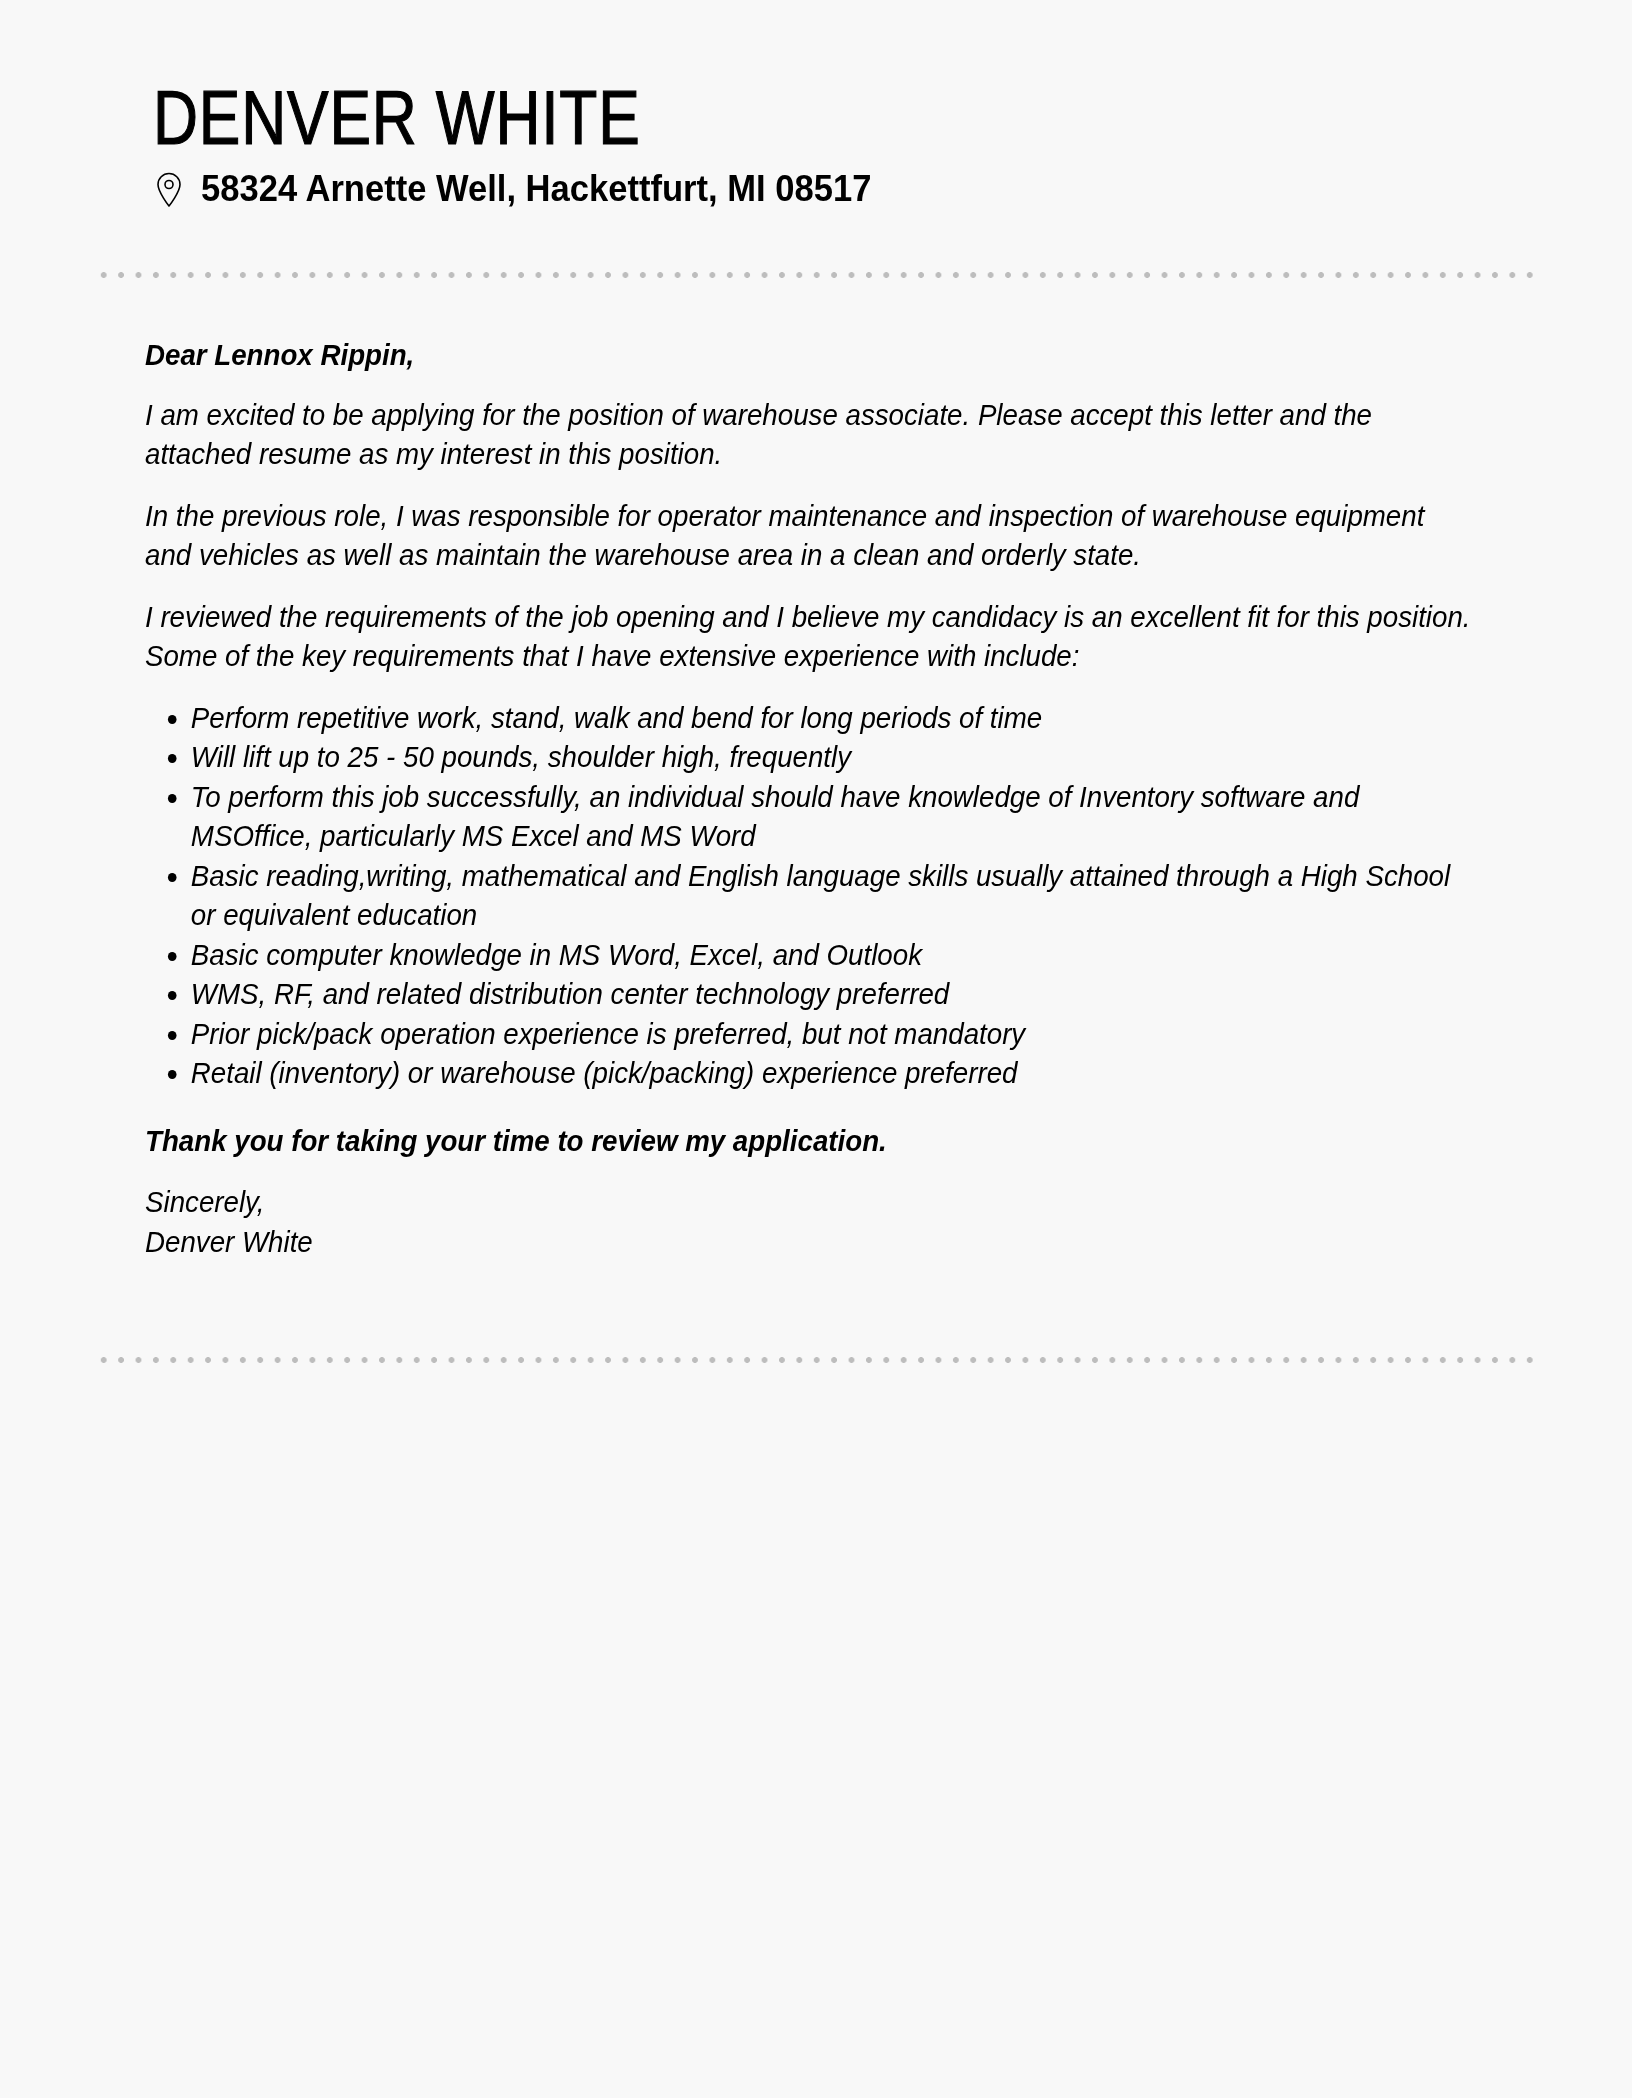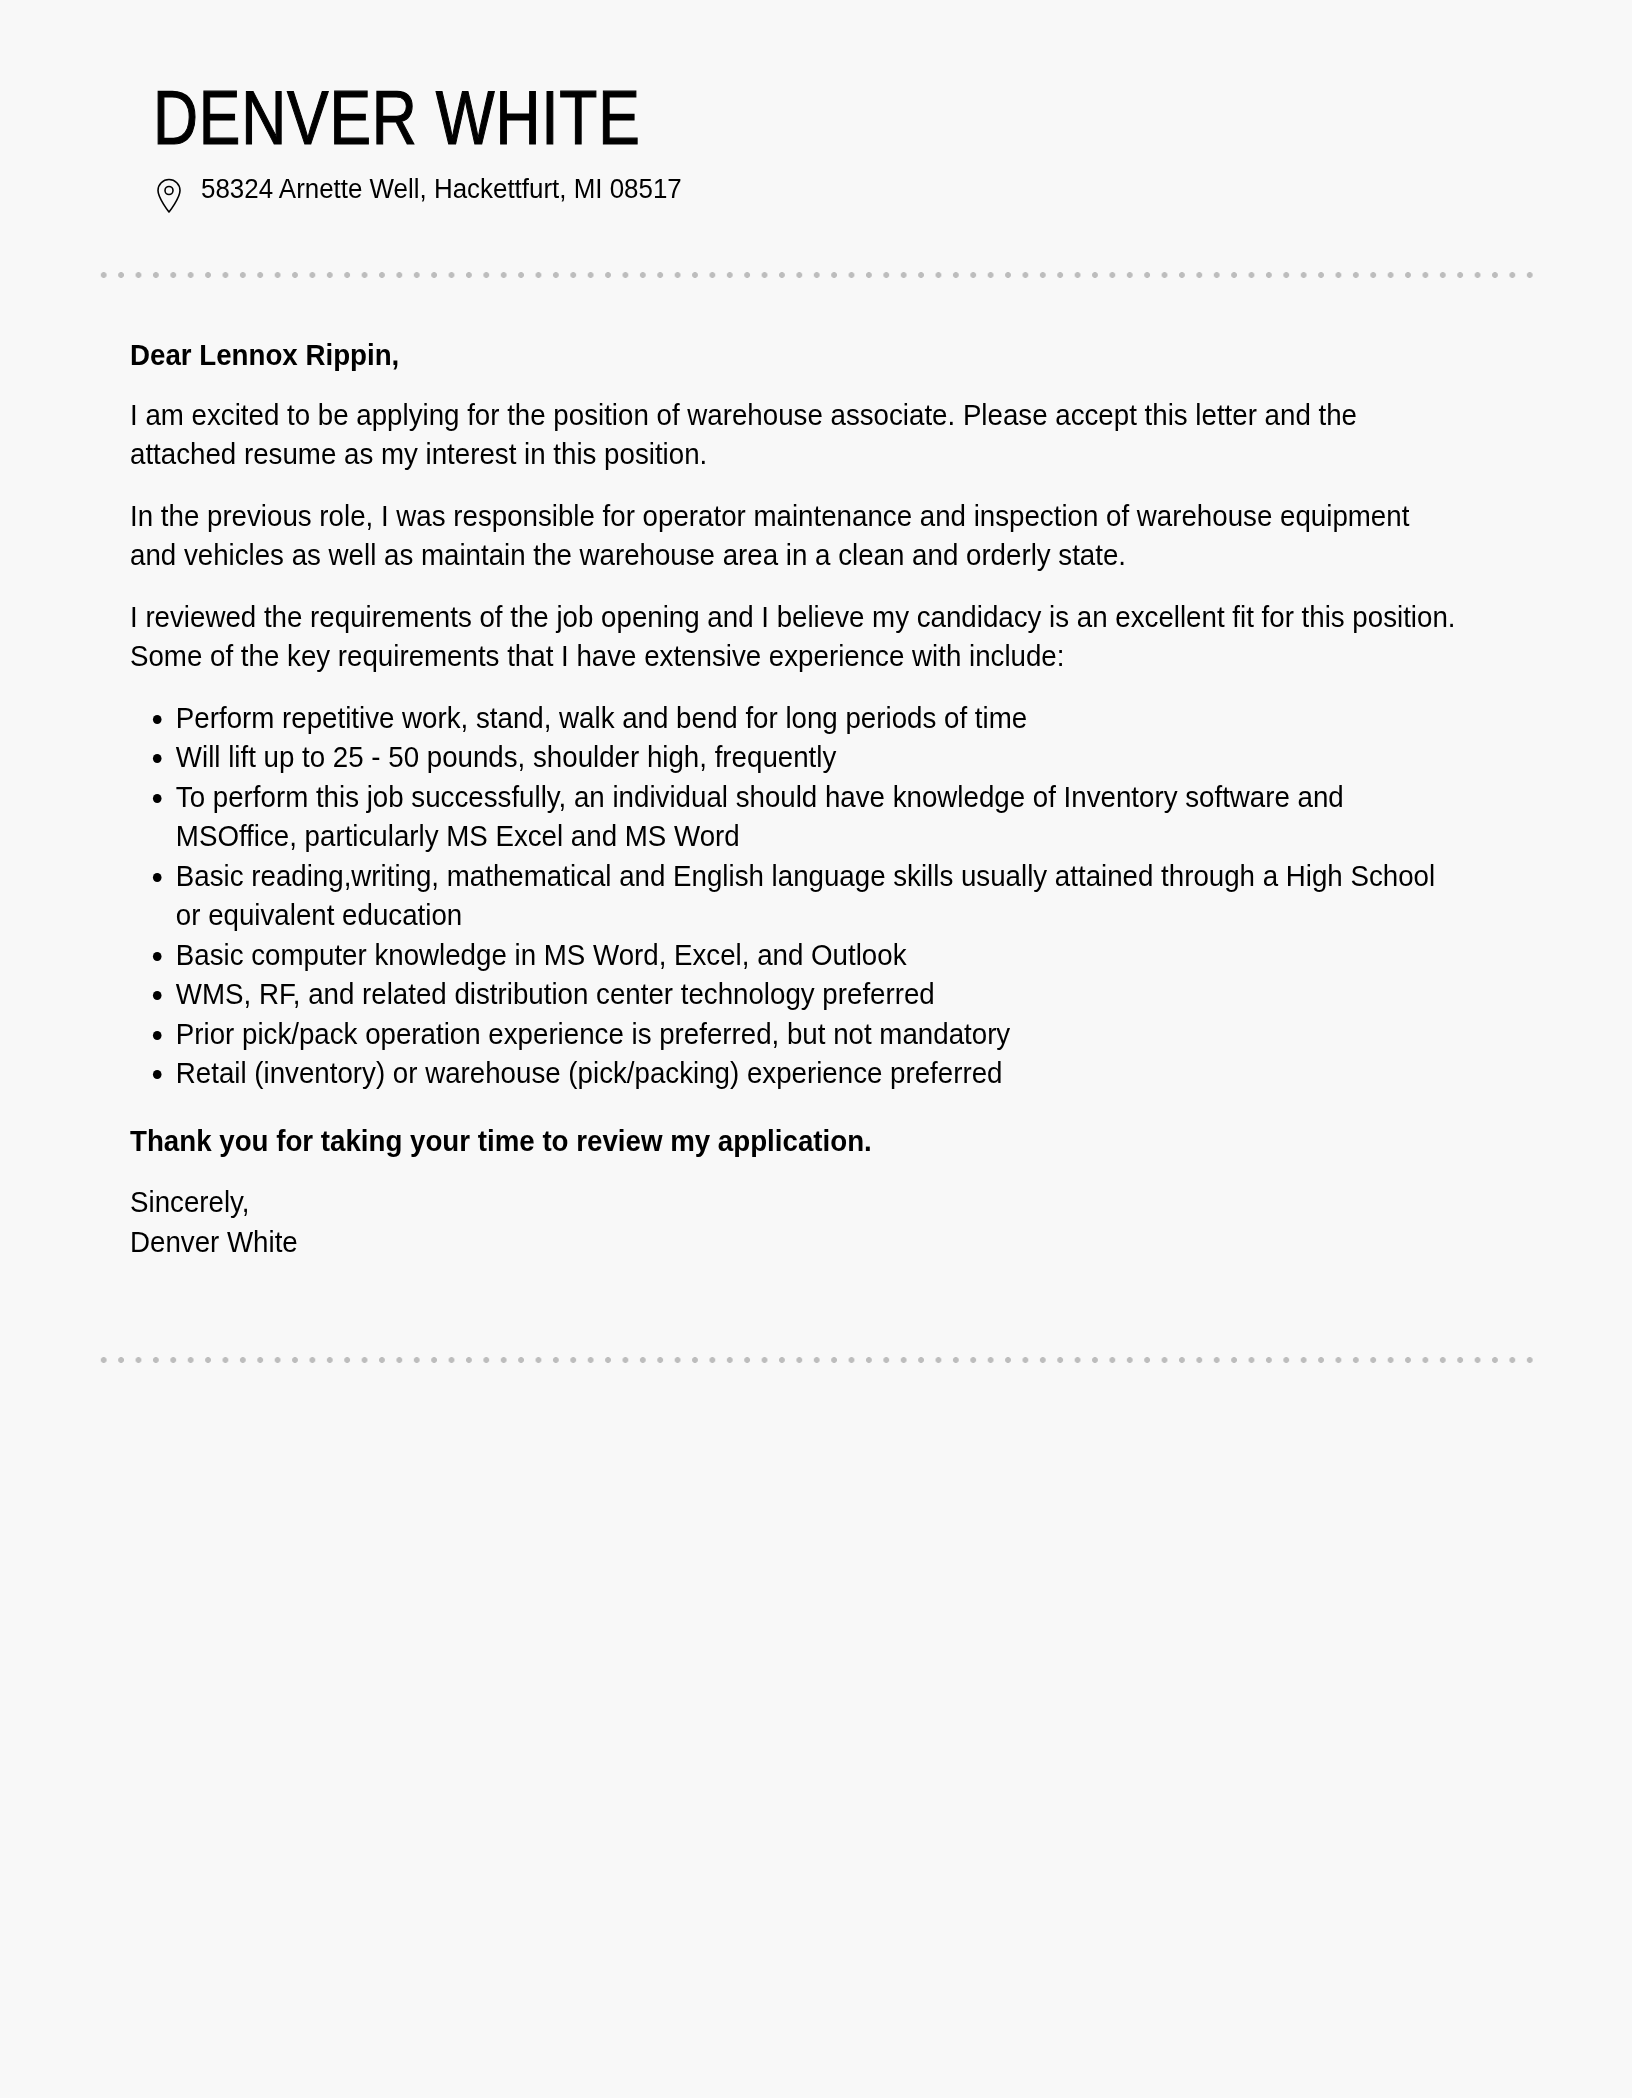--- a/index.html
+++ b/index.html
@@ -8,35 +8,35 @@
     font-family:"Liberation Sans", sans-serif; color:#000;
   }
   .name {
     position:absolute; left:153px; top:78px; margin:0;
     font-family:"Liberation Sans", sans-serif; font-weight:400;
     font-size:76px; line-height:80px; letter-spacing:1px;
     transform:scaleX(0.82); transform-origin:left top; white-space:nowrap;
     -webkit-text-stroke:1.2px #000;
   }
   .address {
-    position:absolute; left:155px; top:164px; display:flex; align-items:flex-end;
-    font-size:27px; line-height:50px; white-space:nowrap;
+    position:absolute; left:155px; top:164px; display:flex; align-items:center;
+    font-size:36px; line-height:50px; white-space:nowrap;font-weight:bold;
   }
   .address .pin { width:28px; height:36px; margin-right:18px; display:inline-block; }
   .address .addr-text { display:inline-block; transform:scaleX(0.96); transform-origin:left center; }
   .divider {
     position:absolute; left:95px; width:1442px; height:10px;
     background-image:radial-gradient(circle, #bdbdbd 2.6px, transparent 3.2px);
     background-size:17.4px 10px; background-repeat:repeat-x; background-position:0 0;
   }
   .divider.top { top:270px; }
   .divider.bottom { top:1355px; }
   .letter {
-    position:absolute; left:130px; top:336px; width:1330px;
-    font-size:29px; line-height:39.5px;
+    position:absolute; left:145px; top:336px; width:1330px;
+    font-size:29px; line-height:39.5px;font-style:italic;
   }
   .letter p { margin:0 0 22px 0; }
   .letter .salutation { font-weight:700; margin-bottom:20px; }
   .letter ul { margin:0 0 22px 0; padding-left:48px; }
   .letter li { margin:0; padding-left:0; }
   .letter .closing { font-weight:700; margin-top:28px; margin-bottom:22px; }
   .letter .sign { margin:0; }
   .inner { transform:scaleX(0.955); transform-origin:left top; width:1392px; }
 </style>
 </head>

